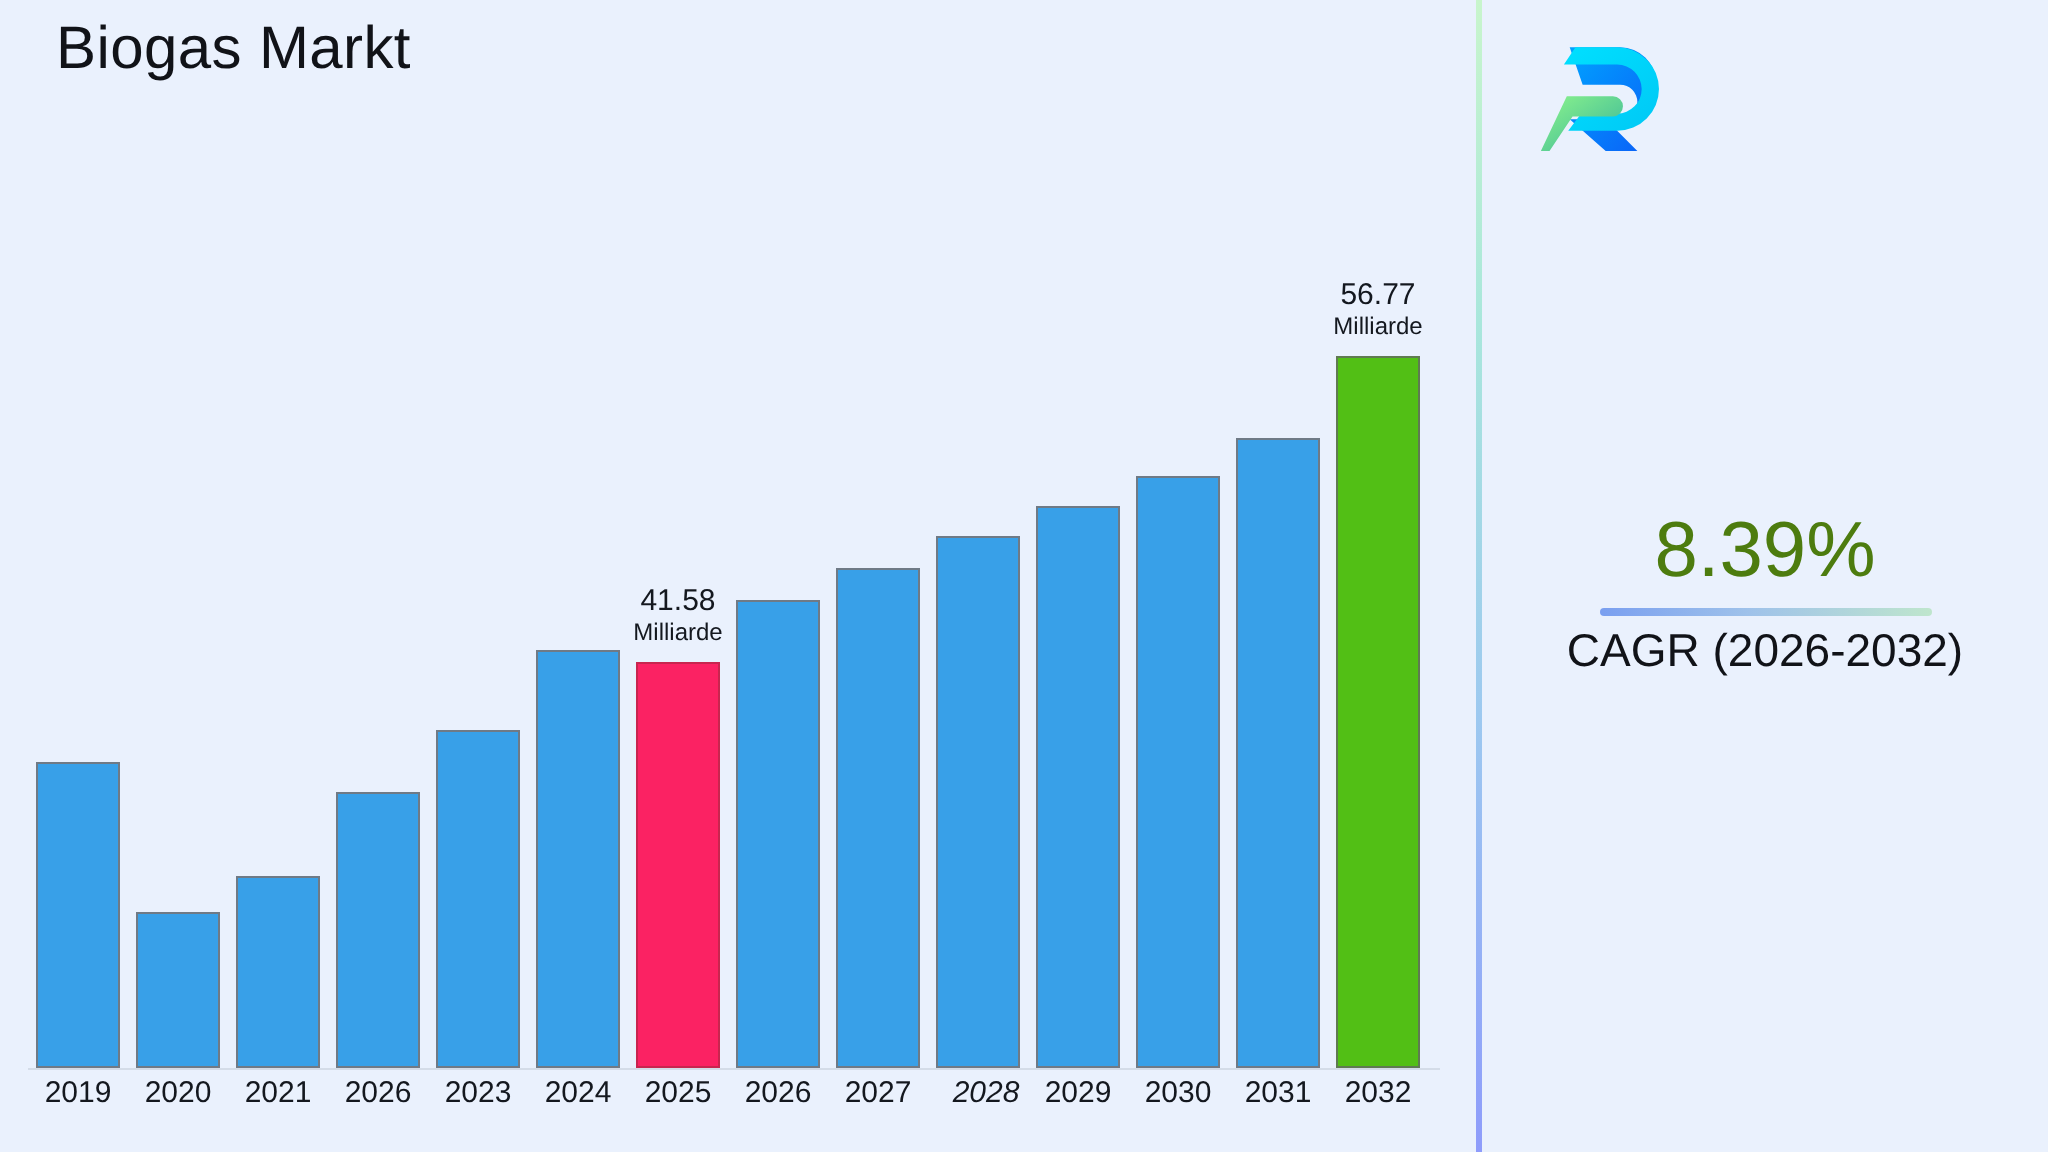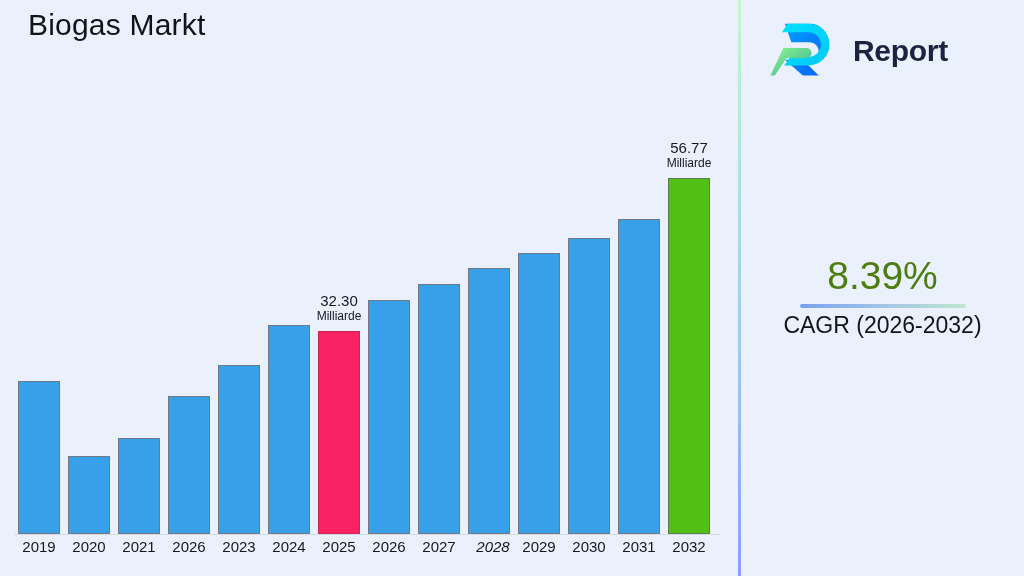--- a/index.html
+++ b/index.html
@@ -197,21 +197,21 @@
           <div class="bar blue" style="height: 169px;"></div>
         </div>
         <div class="tick-label" style="left: 214px;">2023</div>
         <div class="bar-slot" style="left: 264px;">
           <div class="bar blue" style="height: 209px;"></div>
         </div>
         <div class="tick-label" style="left: 264px;">2024</div>
         <div class="bar-slot" style="left: 314px;">
           <div class="bar pink" style="height: 203px;"></div>
           <div class="bar-value" style="bottom: 211px;">
-            <span class="v">32.30</span>
+            <span class="v">41.58</span>
             <span class="u">Milliarde</span>
           </div>
         </div>
         <div class="tick-label" style="left: 314px;">2025</div>
         <div class="bar-slot" style="left: 364px;">
           <div class="bar blue" style="height: 234px;"></div>
         </div>
         <div class="tick-label" style="left: 364px;">2026</div>
         <div class="bar-slot" style="left: 414px;">
           <div class="bar blue" style="height: 250px;"></div>
@@ -267,21 +267,20 @@
           </defs>
 
           <path d="M22 12 H57 a25 25 0 0 1 0 50 H47 l22 22 H47 L22 62 h35 a12 12 0 0 0 0-24 H31 Z" fill="url(#gBlue)"></path>
 
           <path d="M18 24 H55 a17 17 0 0 1 0 34 H30 l-9 12 h34 a29 29 0 0 0 0-58 H26 Z" fill="url(#gCyan)"></path>
 
           <path d="M14 46 H52 a7 7 0 0 1 0 14 H24 L8 84 H2 L20 46 Z" fill="url(#gGreen)"></path>
         </svg>
       </span>
       <span id="brand-text">
-        <span>Report</span>
       </span>
     </div>
 
     <div id="cagr-block">
       <div id="cagr-value">8.39%</div>
       <div id="cagr-rule"></div>
       <div id="cagr-caption">CAGR (2026-2032)</div>
     </div>
 
   </div>

